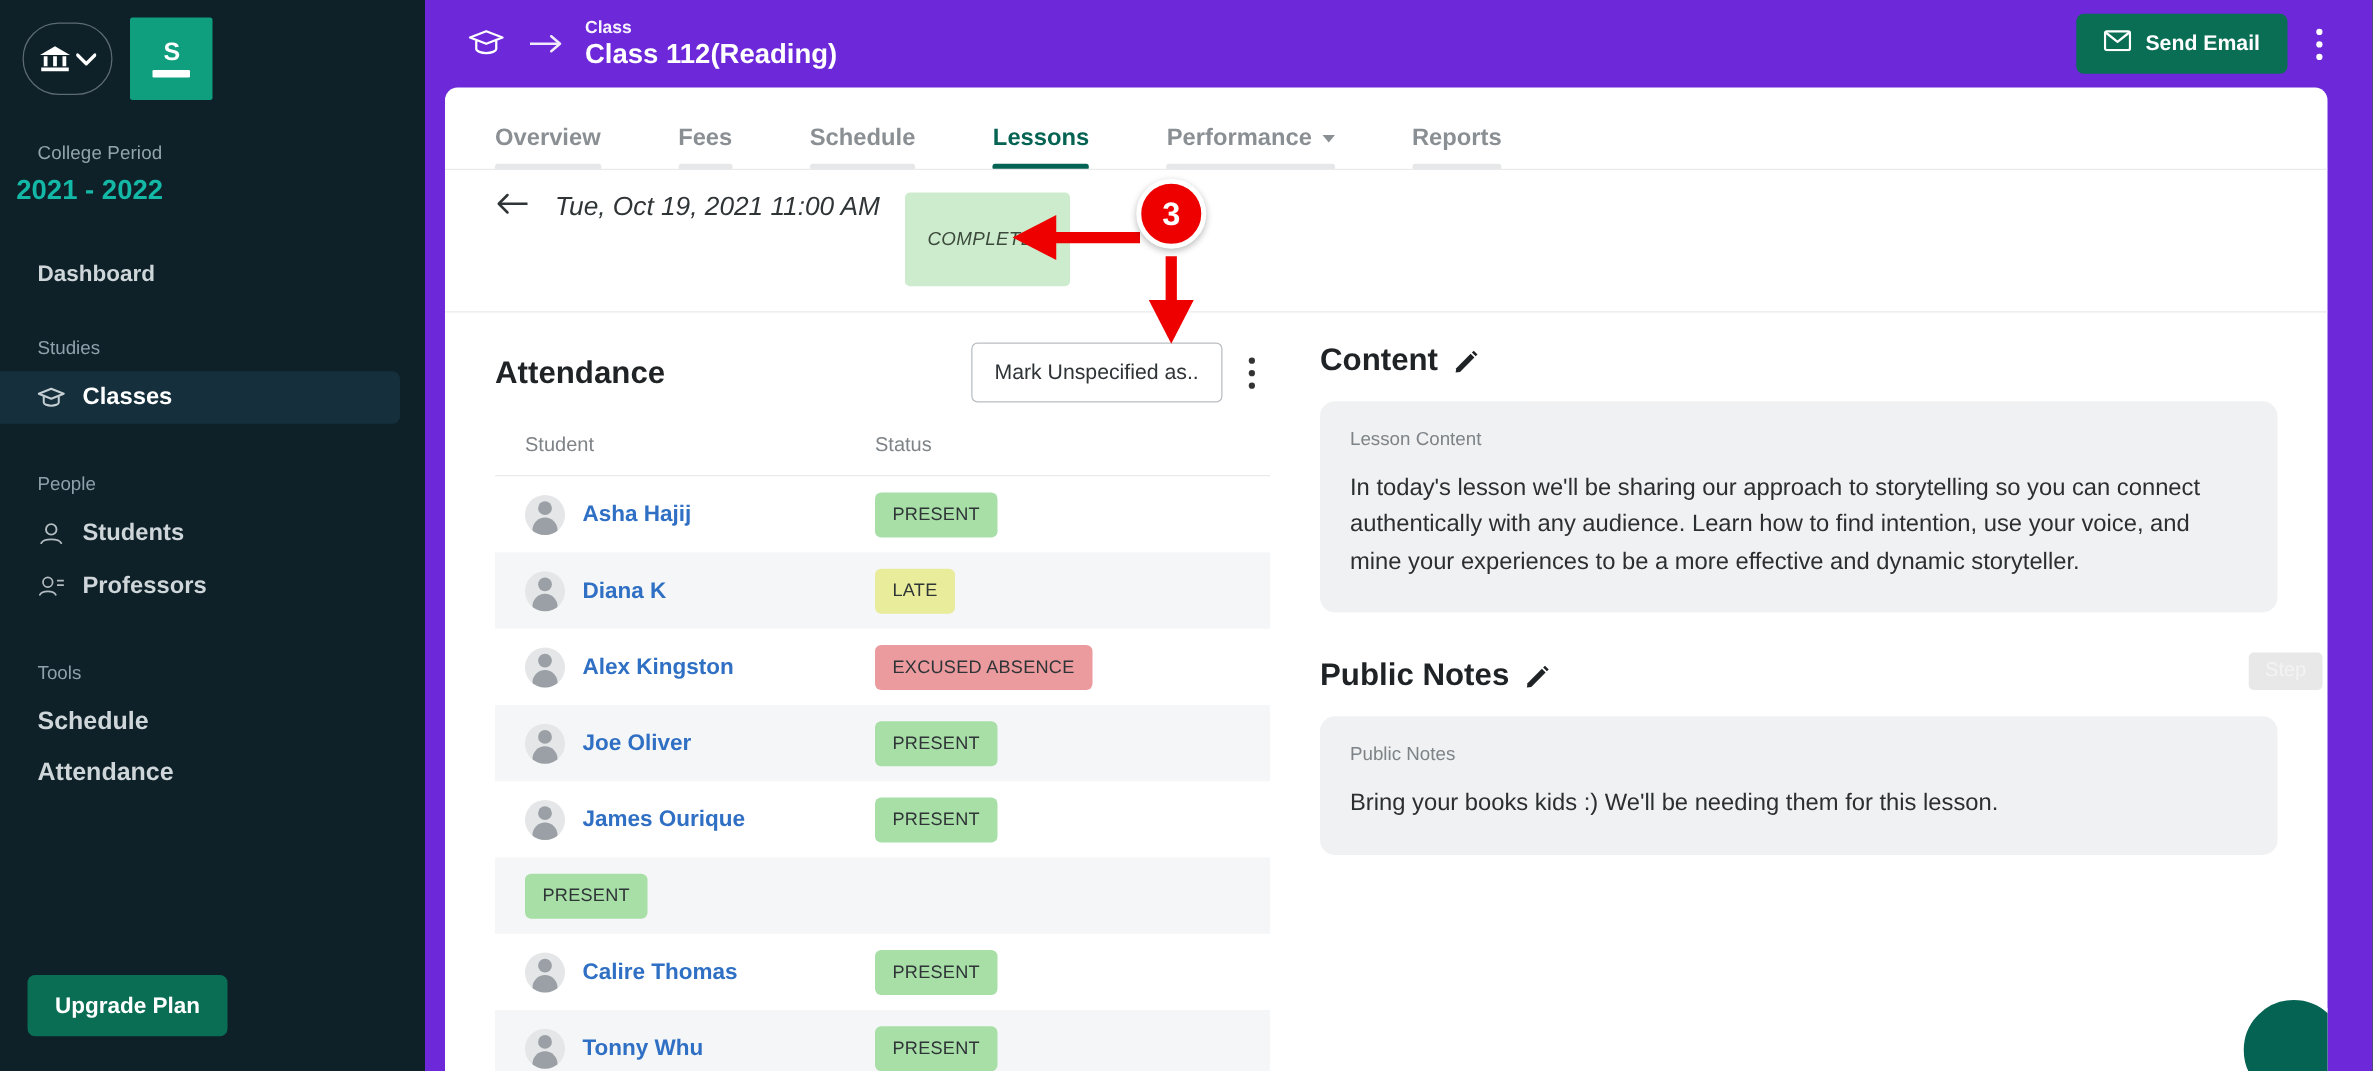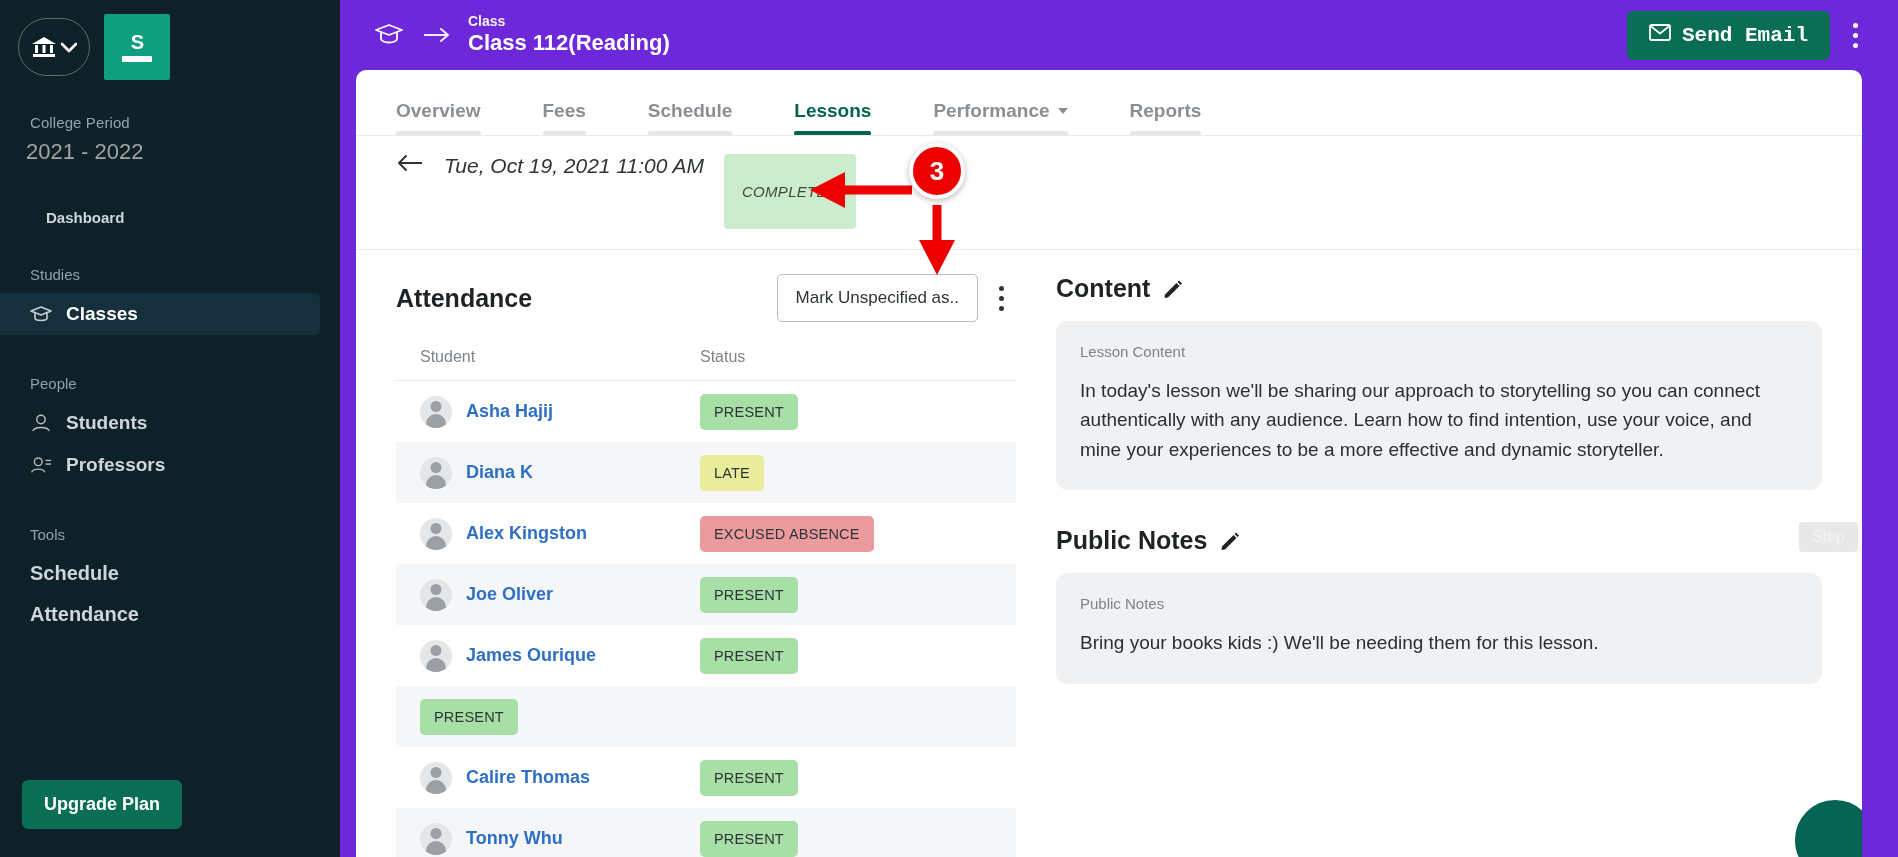--- a/index.html
+++ b/index.html
@@ -37,24 +37,24 @@
     border-radius: 2px;
   }
   .logo-s { color: #fff; font-size: 20px; font-weight: 700; line-height: 1; letter-spacing: -1px; }
   .logo-bar { width: 30px; height: 6px; background: #fff; margin-top: 4px; border-radius: 1px;}
 
   .sb-section-label {
     font-size: 15px; color: #93a4ad; padding: 0 0 0 30px; margin-top: 34px;
     letter-spacing: 0.1px;
   }
   .sb-period-value {
-    font-size: 22px; font-weight: 400; color: #a3a3a3; padding-left: 26px; margin-top: 8px;
+    font-size: 22px; font-weight: 700; color: #14b8a6; padding-left: 13px; margin-top: 8px;
   }
   .sb-dashboard {
-    font-size: 15px; font-weight: 700; color: #ced6da; padding-left: 46px; margin-top: 44px;
+    font-size: 18px; font-weight: 700; color: #ced6da; padding-left: 30px; margin-top: 44px;
   }
   .sb-group-title {
     font-size: 15px; color: #8fa1ab; padding-left: 30px; margin-top: 40px; margin-bottom: 10px;
   }
   .sb-item {
     display: flex; align-items: center; gap: 14px;
     padding: 10px 0 10px 30px;
     font-size: 19px; font-weight: 700; color: #ced6da;
     width: 320px;
     border-radius: 0 6px 6px 0;
@@ -81,23 +81,23 @@
     padding: 0 28px 0 32px; color: #fff;
   }
   .bc-icon { width: 34px; height: 34px; display:inline-flex; align-items:center; justify-content:center;}
   .bc-arrow { margin: 0 16px; opacity: .9; display:inline-flex; }
   .bc-text .bc-small { font-size: 14px; font-weight: 700; opacity: .95; line-height: 1.1; }
   .bc-text .bc-big { font-size: 22px; font-weight: 700; line-height: 1.25; }
   .topbar-right { margin-left: auto; display: flex; align-items: center; gap: 10px; }
   .send-email-btn {
     background: #0a6e55; border: none; color: #fff;
     display: flex; align-items: center; gap: 11px;
-    font-size: 21px; font-weight: 700;
+    font-size: 17px; font-weight: 700;
     padding: 13px 22px; border-radius: 6px;
-    font-family: Liberation Mono, monospace; cursor: pointer;
+    font-family: Liberation Sans, sans-serif; cursor: pointer;
   }
   .kebab { width: 30px; height: 40px; display:flex; flex-direction:column; align-items:center; justify-content:center; gap:5px; cursor:pointer;}
   .kebab i { width: 5px; height: 5px; border-radius: 50%; background: #fff; display:block;}
 
   
   .card {
     position: absolute;
     left: 16px; right: 36px; top: 70px; bottom: 0;
     background: #fff;
     border-radius: 10px 10px 0 0;

